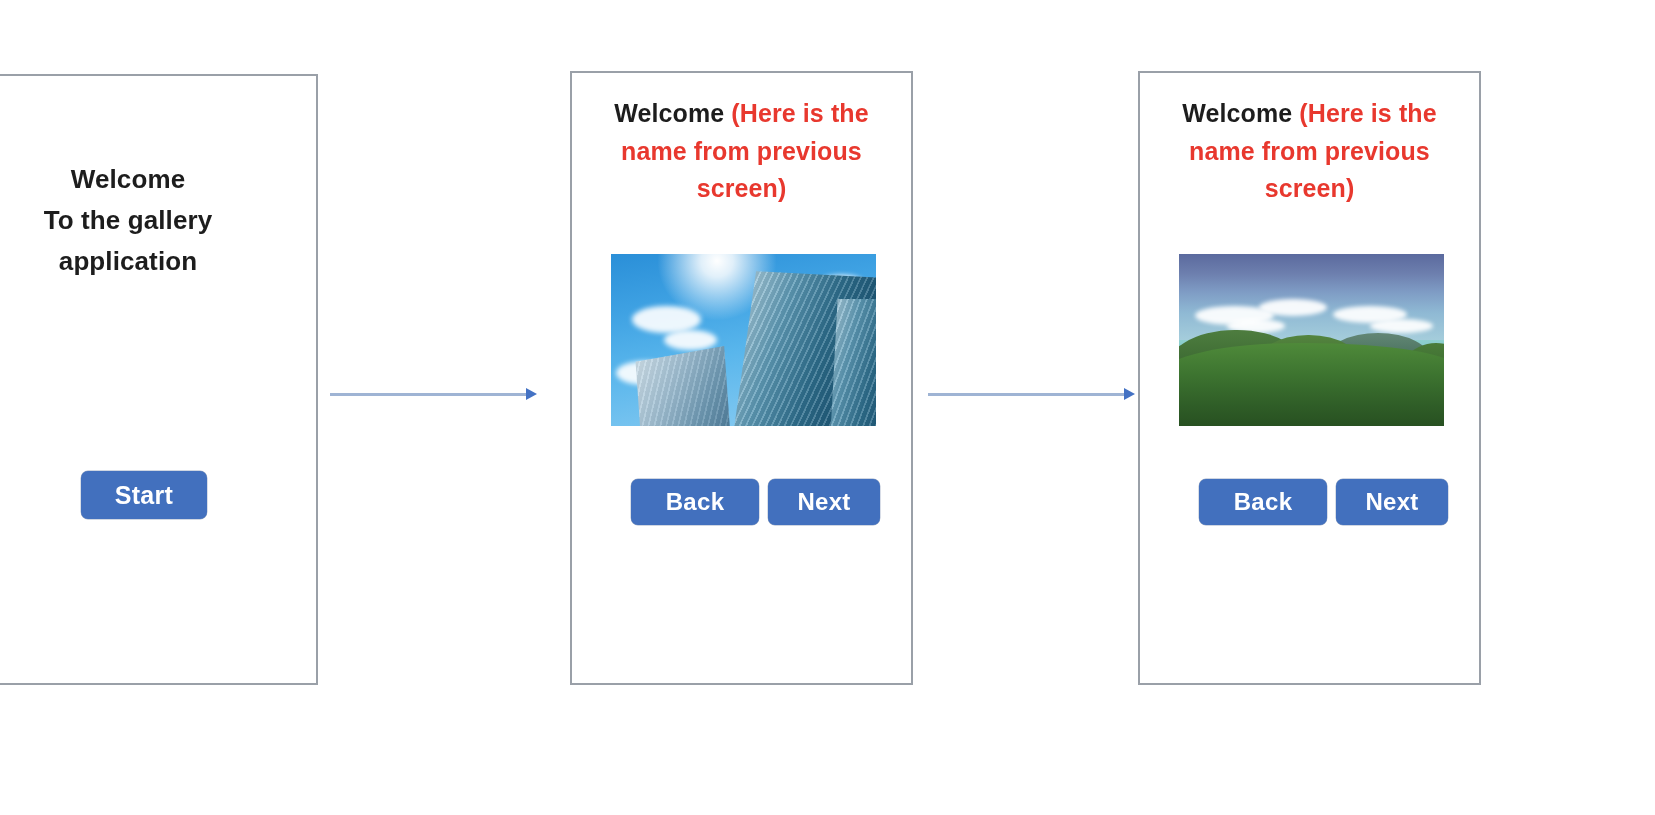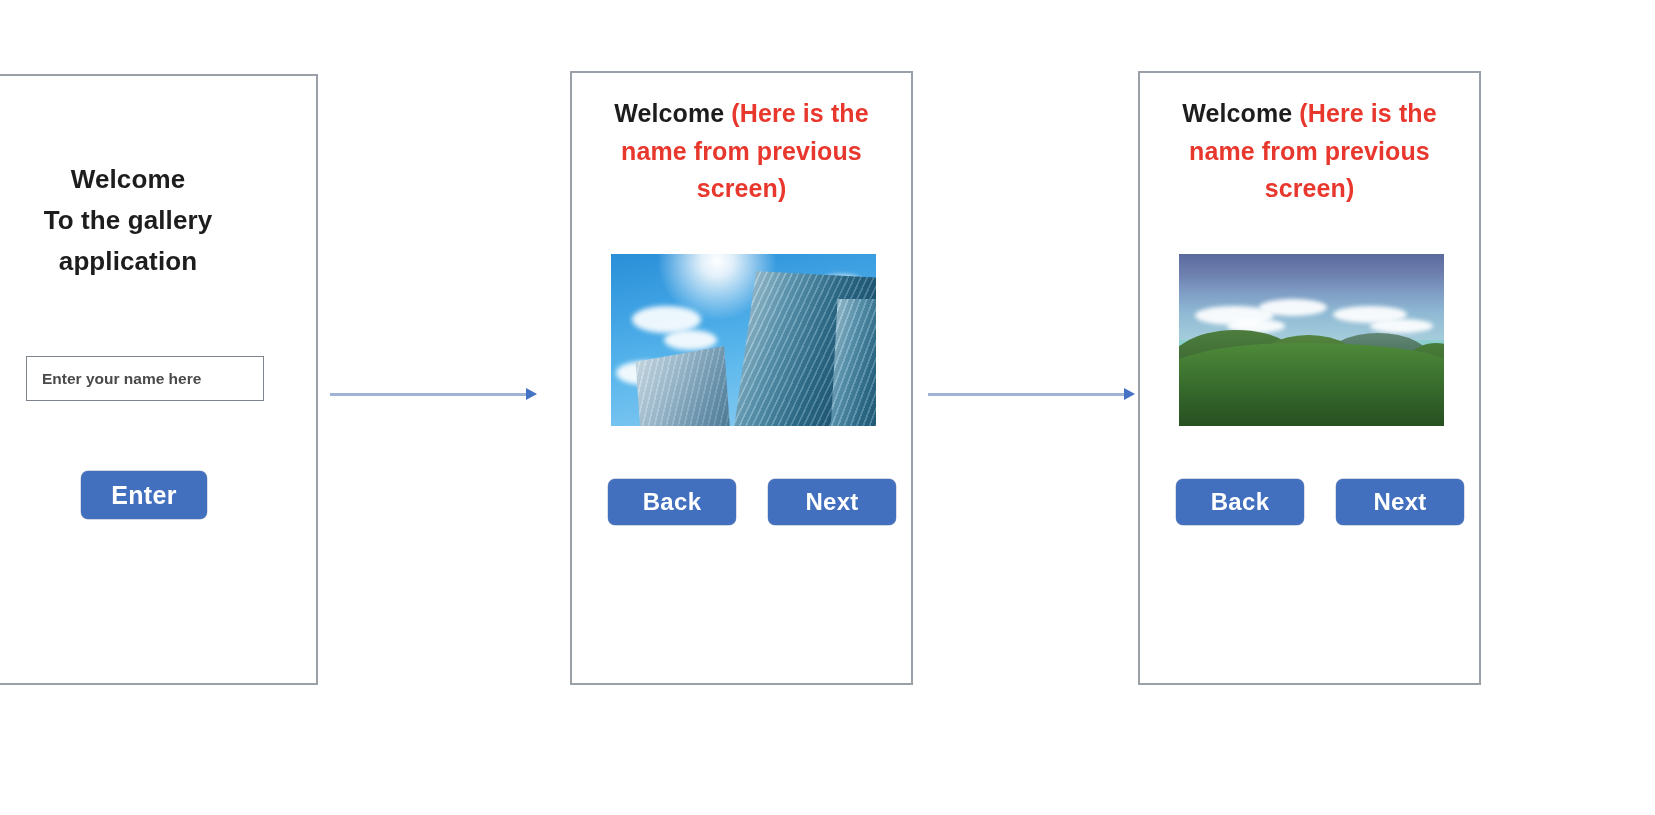--- a/index.html
+++ b/index.html
@@ -191,30 +191,30 @@
     position: absolute;
     left: -6%; right: -6%;
     bottom: -4%;
     height: 52%;
     background: linear-gradient(180deg, #4f8a3a 0%, #3d7430 35%, #2f5d27 70%, #254c1f 100%);
     border-radius: 46% 52% 0 0 / 34% 30% 0 0;
   }
 
   
   .btn-back {
-    left: 36px;
+    left: 59px;
     top: 406px;
     width: 128px;
     height: 46px;
     font-size: 24px;
   }
   .btn-next {
     left: 196px;
     top: 406px;
-    width: 128px;
+    width: 112px;
     height: 46px;
     font-size: 24px;
   }
 
   
   .arrow {
     position: absolute;
     height: 12px;
     display: flex;
     align-items: center;
@@ -240,25 +240,22 @@
 <div class="canvas">
 
   <div class="screen screen-1">
 
     <div class="welcome-block">
       <span class="welcome-line">Welcome</span>
       <span class="welcome-line">To the gallery</span>
       <span class="welcome-line">application</span>
     </div>
 
-    <div class="name-input">
-      <span>Enter your name here</span>
-    </div>
-
-    <div class="btn btn-start">Enter</div>
+
+    <div class="btn btn-start">Start</div>
   </div>
 
   <div class="arrow arrow-1">
     <div class="arrow-line"></div>
     <div class="arrow-head"></div>
   </div>
 
   <div class="screen screen-2">
 
     <div class="screen-header">

